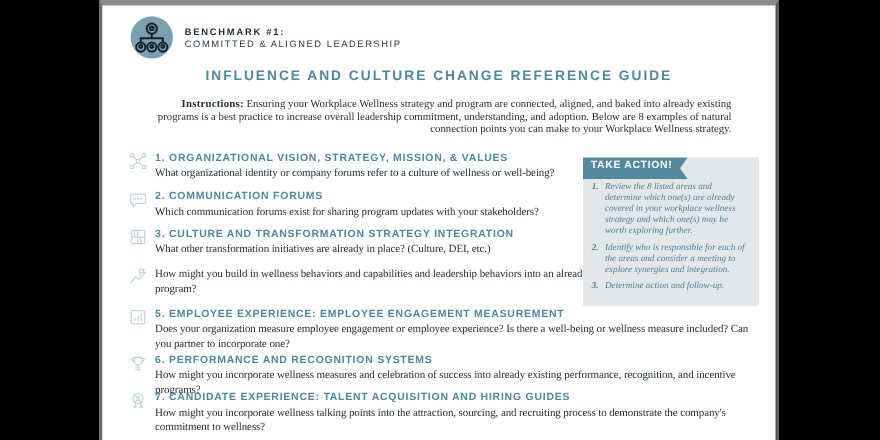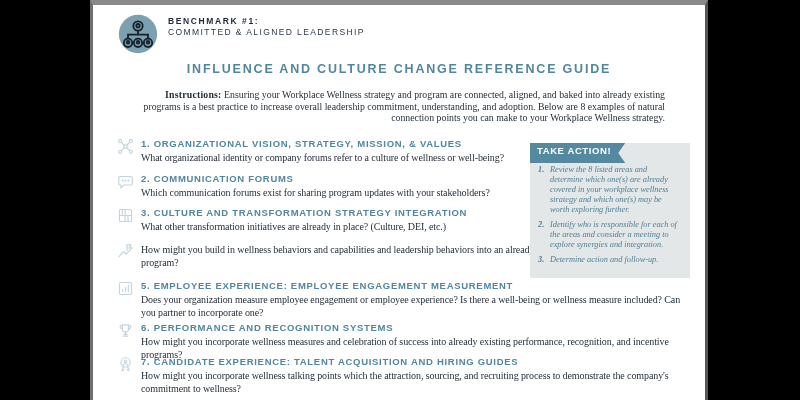--- a/index.html
+++ b/index.html
@@ -6,21 +6,21 @@
   body{
     width:800px;height:400px;overflow:hidden;background:#000;
     font-family:"Liberation Sans",sans-serif;position:relative;
   }
   .page{
     position:absolute;left:90px;top:0;width:618px;height:400px;
     background:#ffffff;box-sizing:border-box;
     border-top:5px solid #8a8a8a;border-left:3px solid #6f6f6f;border-right:3px solid #565656;
   }
   
-  .hdr{position:absolute;left:25px;top:9px;display:flex;gap:10px;}
+  .hdr{position:absolute;left:25px;top:9px;display:flex;align-items:center;gap:10px;}
   .hdr-circle{width:40px;height:40px;flex:0 0 40px;}
   .hdr-text{color:#1e2936;padding-top:2px;}
   .hdr-line1{font-weight:bold;font-size:8.5px;letter-spacing:1.6px;line-height:11px;}
   .hdr-line2{font-weight:normal;font-size:8.5px;letter-spacing:1.4px;line-height:11px;color:#2c3947;}
   
   .title{position:absolute;left:0;top:54px;width:100%;text-align:center;
     color:#4f87a0;font-weight:bold;font-size:12.5px;letter-spacing:1.8px;line-height:21px;}
   
   .instructions{position:absolute;left:50%;top:84px;transform:translateX(-50%);
     width:532px;text-align:right;font-family:"Liberation Serif",serif;
@@ -168,21 +168,21 @@
     <span class="item-icon">
       <svg viewBox="0 0 24 24">
         <circle cx="12" cy="9" r="6.5"></circle>
         <circle cx="12" cy="7.5" r="1.8"></circle>
         <path d="M8.8 13 a3.5 3.5 0 0 1 6.4 0"></path>
         <path d="M9 14.5 L7 21 L9.8 19.2 M15 14.5 L17 21 L14.2 19.2"></path>
       </svg>
     </span>
     <div>
       <div class="item-heading"><span>7.</span> <span>CANDIDATE EXPERIENCE: TALENT ACQUISITION AND HIRING GUIDES</span></div>
-      <div class="item-question">How might you incorporate wellness talking points which the attraction, sourcing, and recruiting process to demonstrate the company's commitment to wellness?</div>
+      <div class="item-question">How might you incorporate wellness talking points into the attraction, sourcing, and recruiting process to demonstrate the company's commitment to wellness?</div>
     </div>
   </div>
 
   <div class="ta-box">
     <div class="ta-banner">TAKE ACTION!</div>
     <div class="ta-step">
       <span class="num">1.</span>
       <span>Review the 8 listed areas and determine which one(s) are already covered in your workplace wellness strategy and which one(s) may be worth exploring further.</span>
     </div>
     <div class="ta-step">

